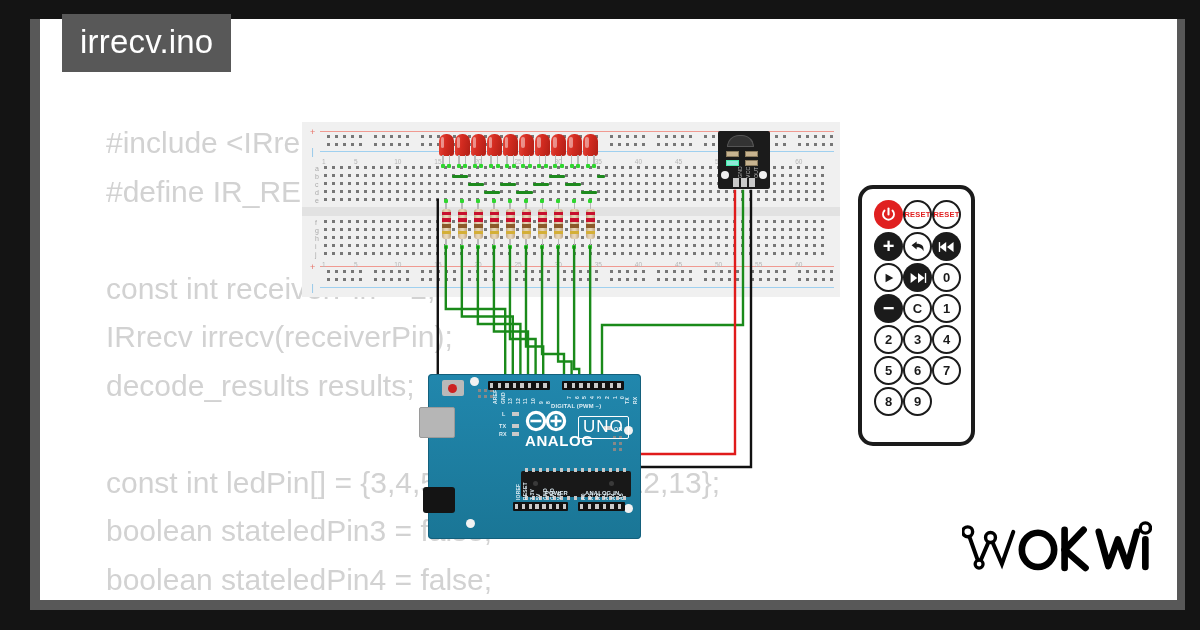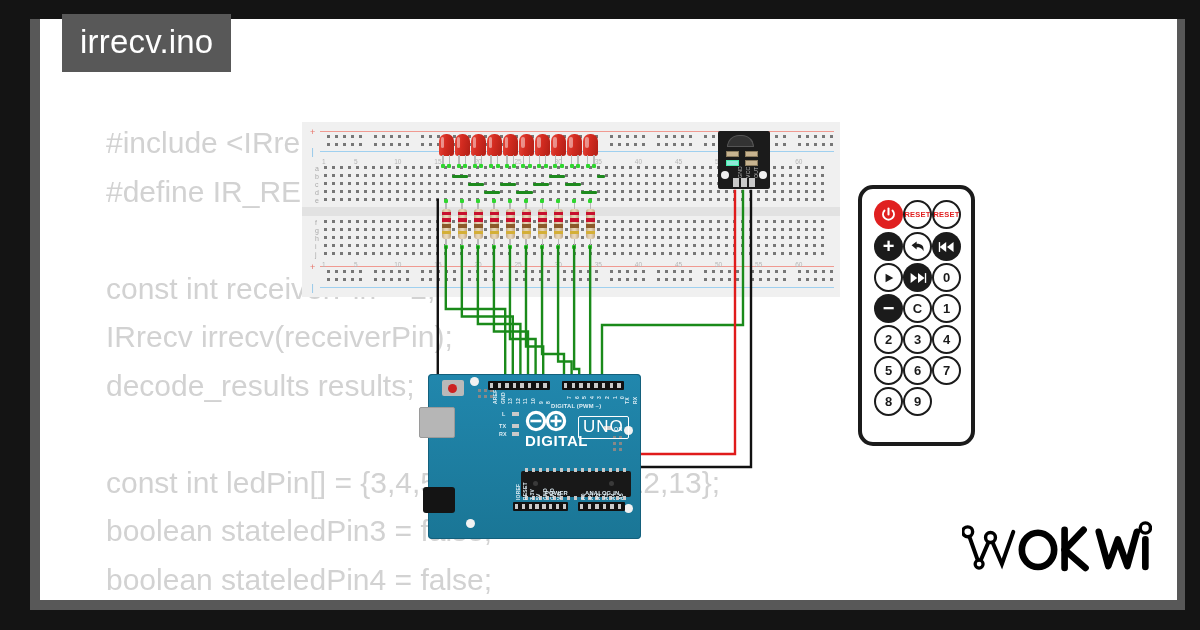--- a/index.html
+++ b/index.html
@@ -1471,21 +1471,21 @@
       <div class="ard-text" style="left:71px; top:57px">RX</div>
       <div class="ard-text" style="left:186px;top:52px">ON</div>
 
       <svg class="ard-infinity" width="42" height="22" viewBox="0 0 42 22">
         <circle cx="11" cy="11" r="8.6" fill="none" stroke="#fff" stroke-width="3.2"></circle>
         <circle cx="31" cy="11" r="8.6" fill="none" stroke="#fff" stroke-width="3.2"></circle>
         <rect x="5.4" y="9.7" width="11" height="2.6" fill="#fff"></rect>
         <rect x="25.5" y="9.7" width="11" height="2.6" fill="#fff"></rect>
         <rect x="29.7" y="5.5" width="2.6" height="11" fill="#fff"></rect>
       </svg>
-      <div class="ard-brand" style="left:97px; top:58px">DIGITAL</div>
+      <div class="ard-brand" style="left:97px; top:58px">ANALOG</div>
       <div class="ard-uno">UNO</div>
 
       <div class="ard-text" style="left:123px; top:29px; font-size:5.8px">DIGITAL (PWM ~)</div>
       <div class="ard-text" style="left:117px; top:116px; font-size:5.8px">POWER</div>
       <div class="ard-text" style="left:157px; top:116px; font-size:5.8px">ANALOG IN</div>
 
       <div class="ard-header" id="hdr-digital-left" style="left:60px;  top:7px;  width:62px;">
           <div class="hdr-pin" style="left: 2px;"></div>
           <div class="hdr-pin" style="left: 9.6px;"></div>
           <div class="hdr-pin" style="left: 17.2px;"></div>

